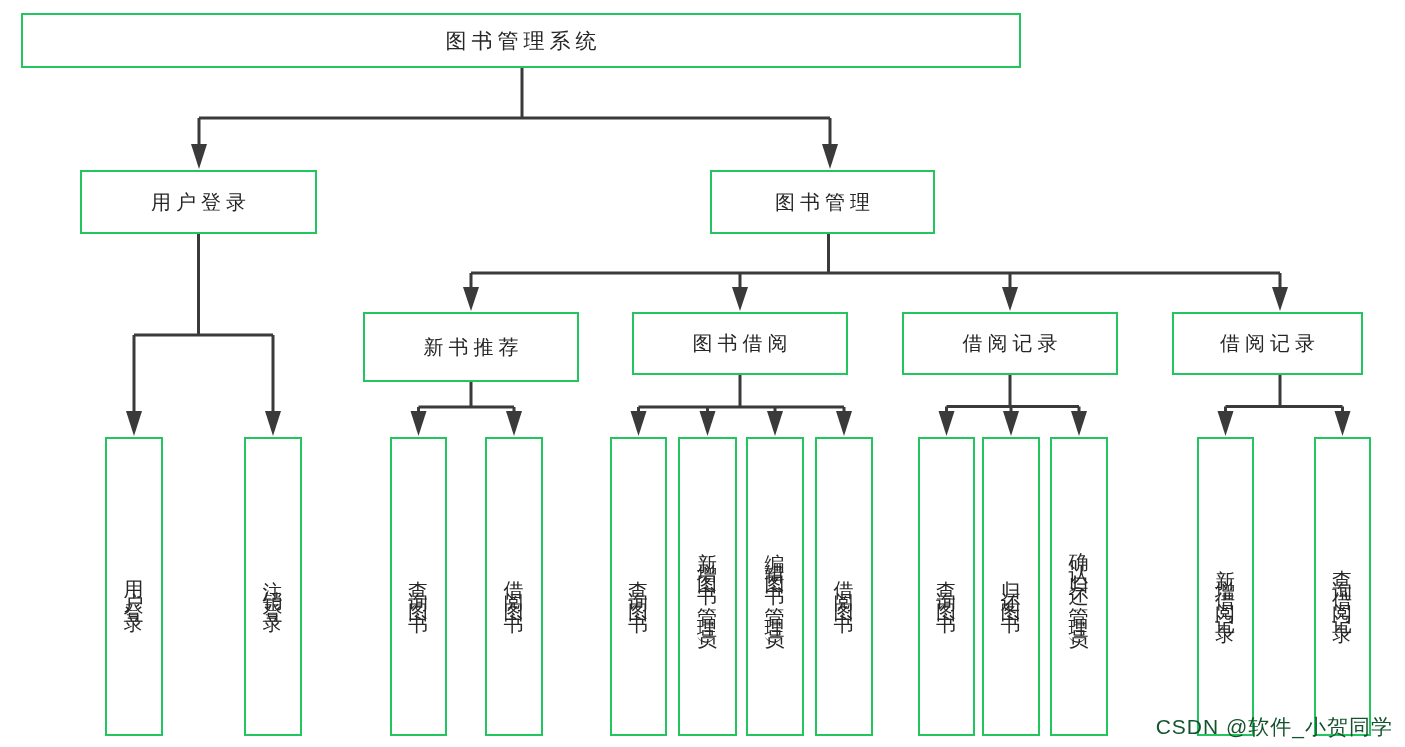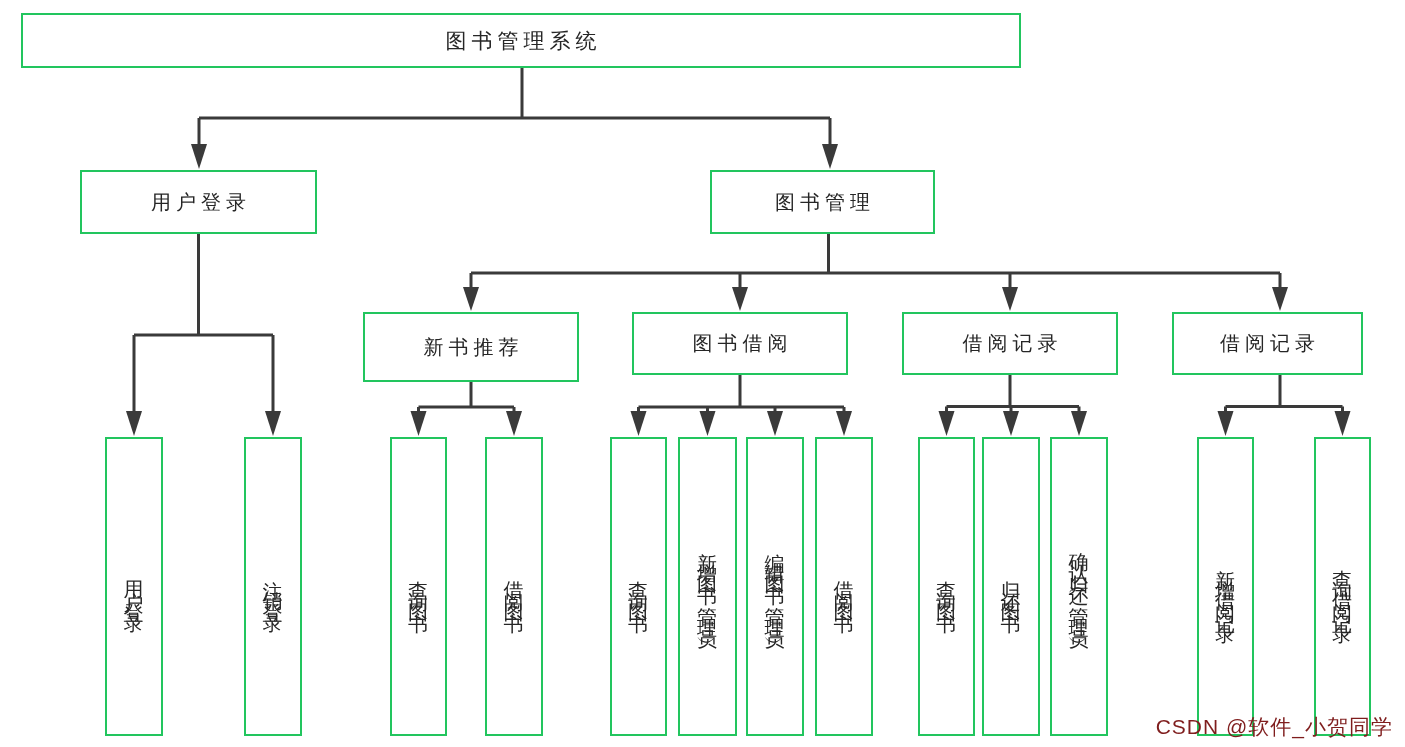--- a/index.html
+++ b/index.html
@@ -42,21 +42,21 @@
     font-size: 20px;
     letter-spacing: 11px;
     line-height: 1;
   }
   .watermark {
     position: absolute;
     right: 12px;
     top: 713px;
     font-size: 21px;
     letter-spacing: 1px;
-    color: #7f1d1d;
+    color: #14532d;
     white-space: nowrap;
   }
 </style>
 </head>
 <body>
 
 <div class="stage">
 
   <svg class="connectors" viewBox="0 0 1405 747" xmlns="http://www.w3.org/2000/svg">
 

